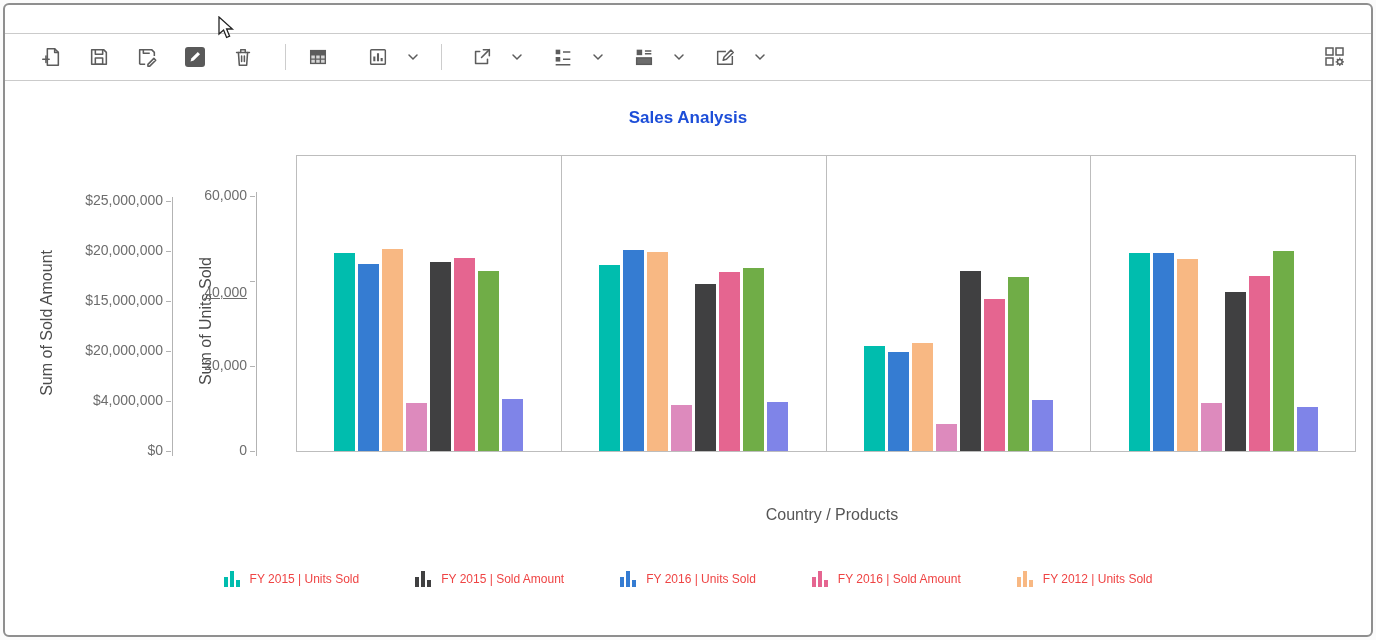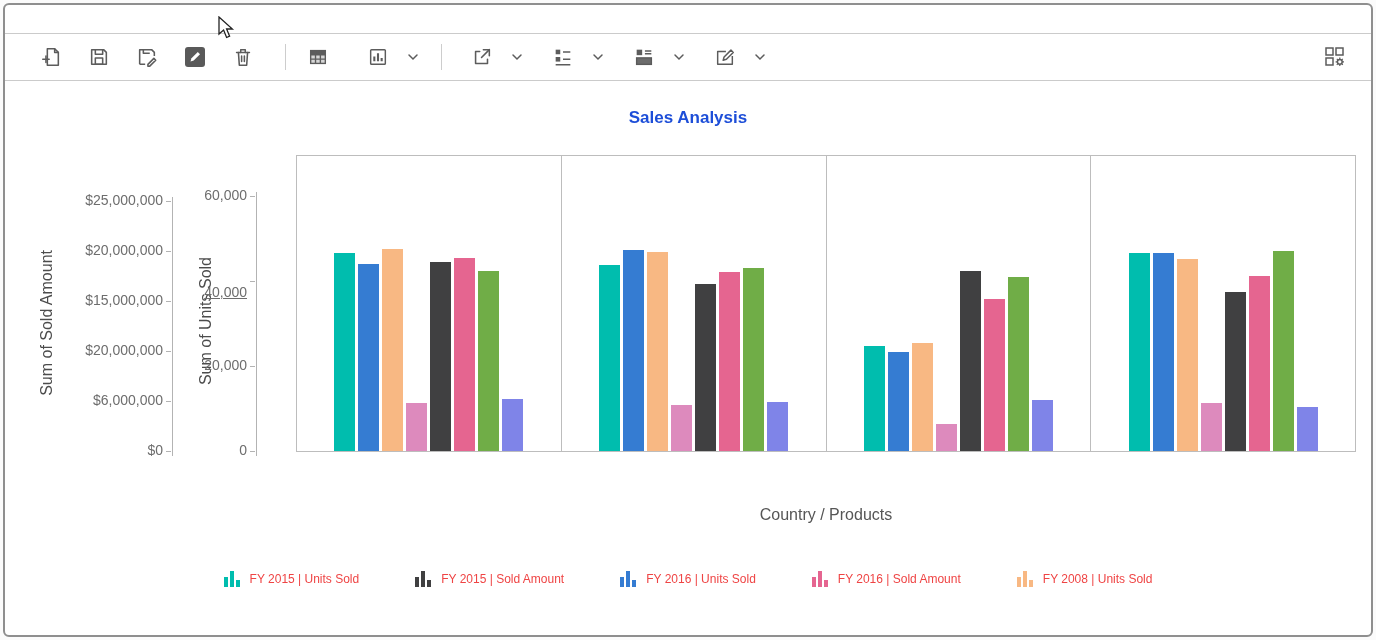--- a/index.html
+++ b/index.html
@@ -53,21 +53,21 @@
     position:absolute; left:291px; top:447px; width:1060px; height:38px;
     display:flex; border:1px solid #bdbdbd; border-top:none;
   }
   .category-cell {
     flex:1 1 0; border-right:1px solid #bdbdbd; display:flex; align-items:center; justify-content:center;
     font-size:15px; color:#6d6d6d; cursor:pointer;
   }
   .category-cell:last-child { border-right:none; }
 
   .xaxis-title {
-    position:absolute; left:291px; top:501px; width:1060px; text-align:center;
+    position:absolute; left:297px; top:501px; width:1060px; text-align:center;
     font-size:16px; color:#565656;
   }
   .vtitle {
     position:absolute; writing-mode:vertical-rl; transform:rotate(180deg);
     font-size:16px; color:#4c4c4c; white-space:nowrap;
   }
   .tick-label { position:absolute; font-size:14px; color:#6d6d6d; text-align:right; }
   .tick-mark  { position:absolute; width:5px; height:1px; background:#b3b3b3; }
   .axis-line  { position:absolute; width:1px; background:#b3b3b3; }
 
@@ -235,21 +235,21 @@
 
   <div class="vtitle" style="left:33px; top:245px;">Sum of Sold Amount</div>
   <div class="vtitle" style="left:192px; top:252px;">Sum of Units Sold</div>
 
   <div class="axis-line" style="left:167px; top:192px; height:259px;"></div>
   <div class="axis-line" style="left:251px; top:187px; height:264px;"></div>
 
   <div id="ticks-layer">
       <div class="tick-label" style="left: 55px; width: 103px; top: 437px;">$0</div>
       <div class="tick-mark" style="left: 161px; top: 446px;"></div>
-      <div class="tick-label" style="left: 55px; width: 103px; top: 387px;">$6,000,000</div>
+      <div class="tick-label" style="left: 55px; width: 103px; top: 387px;">$4,000,000</div>
       <div class="tick-mark" style="left: 161px; top: 396px;"></div>
       <div class="tick-label" style="left: 55px; width: 103px; top: 337px;">$20,000,000</div>
       <div class="tick-mark" style="left: 161px; top: 346px;"></div>
       <div class="tick-label" style="left: 55px; width: 103px; top: 287px;">$15,000,000</div>
       <div class="tick-mark" style="left: 161px; top: 296px;"></div>
       <div class="tick-label" style="left: 55px; width: 103px; top: 237px;">$20,000,000</div>
       <div class="tick-mark" style="left: 161px; top: 246px;"></div>
       <div class="tick-label" style="left: 55px; width: 103px; top: 187px;">$25,000,000</div>
       <div class="tick-mark" style="left: 161px; top: 196px;"></div>
       <div class="tick-label" style="left: 185px; width: 57px; top: 437px;">0</div>
@@ -358,17 +358,17 @@
         <span>FY 2016 | Sold Amount</span>
       </div>
       <div class="legend-item">
         <span style="display: flex;">
           <svg width="17" height="16" viewBox="0 0 17 16">
             <rect x="0" y="6" width="4" height="10" fill="#f8b883"></rect>
             <rect x="6" y="0" width="4" height="16" fill="#f8b883"></rect>
             <rect x="12" y="9" width="4" height="7" fill="#f8b883"></rect>
           </svg>
         </span>
-        <span>FY 2008 | Units Sold</span>
+        <span>FY 2012 | Units Sold</span>
       </div>
     </div>
 
 </div>
 
 </body></html>

